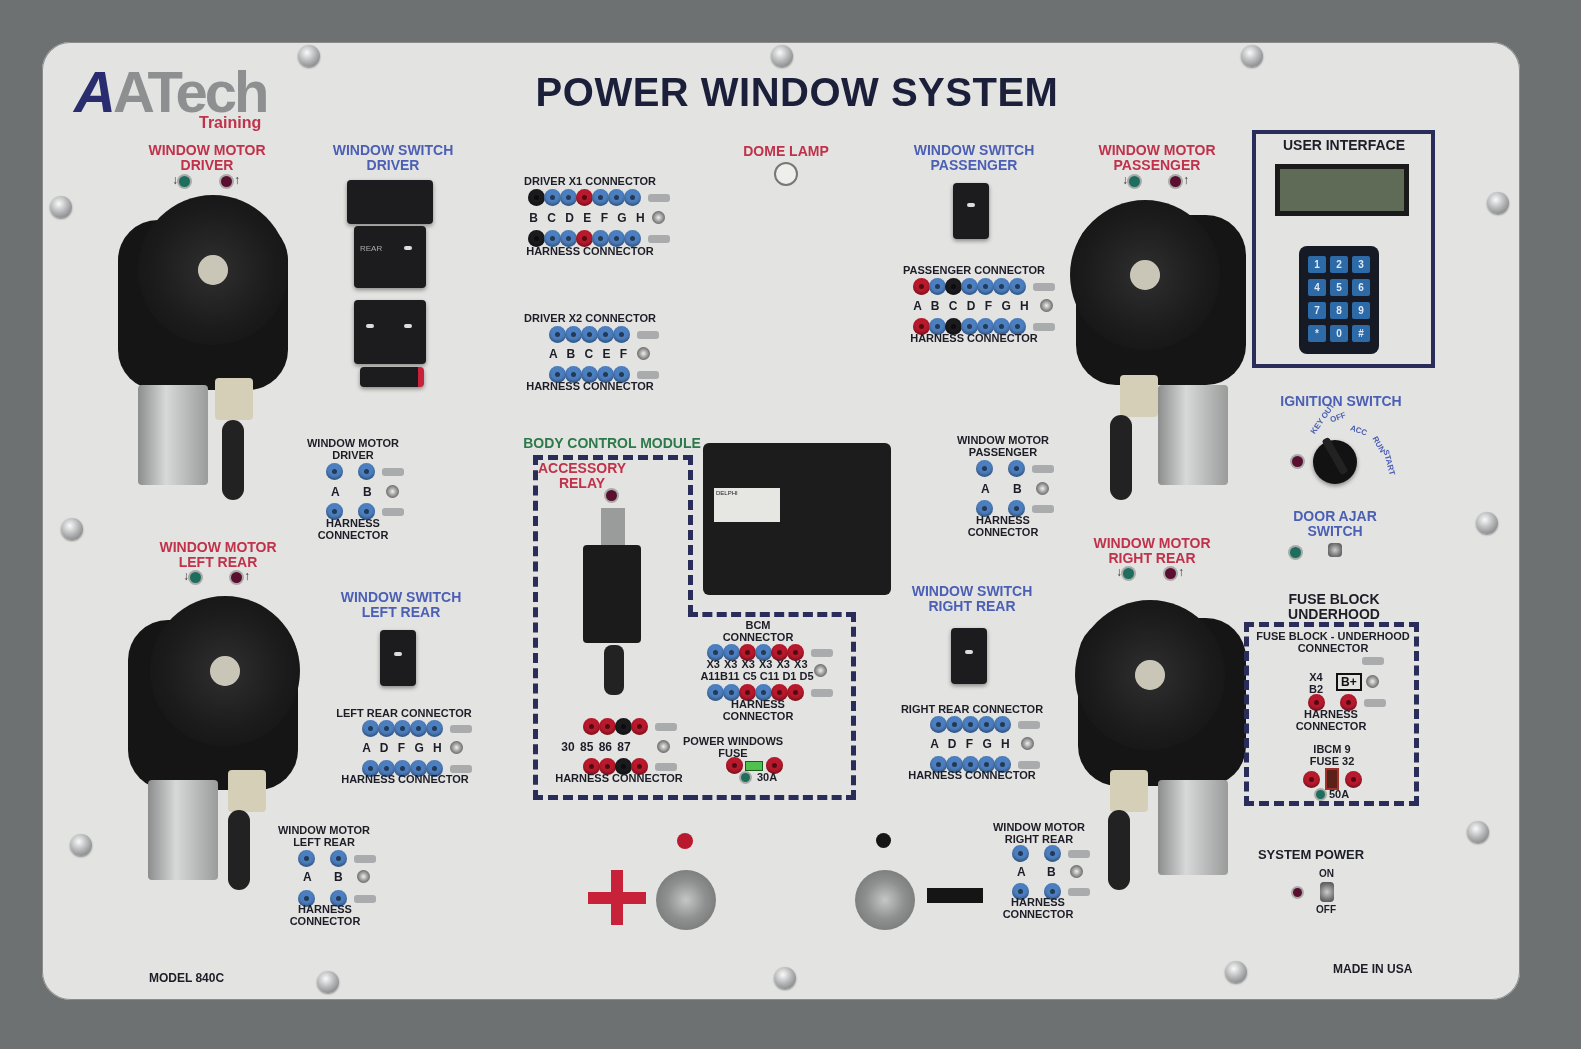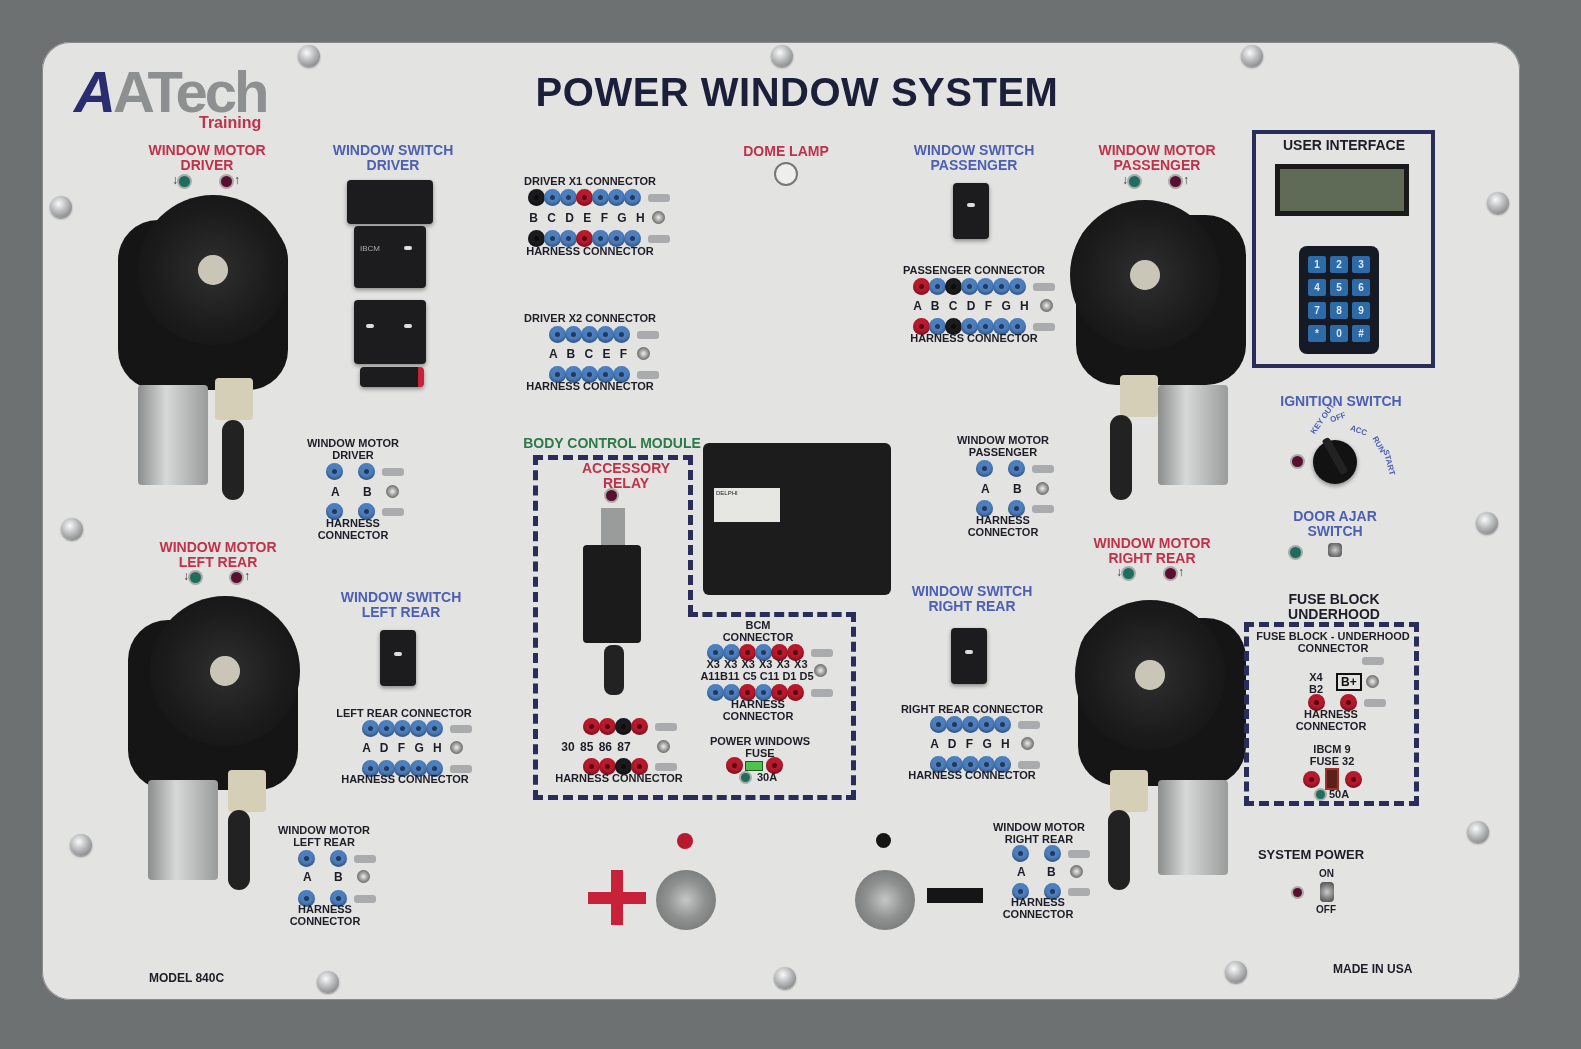--- a/index.html
+++ b/index.html
@@ -99,21 +99,21 @@
   <div class="plugwhite" style="left:215px;top:378px;width:38px;height:42px"></div>
   <div class="cable" style="left:222px;top:420px;width:22px;height:80px"></div>
 </div>
 
 <div class="lbl blue big" style="left:393px;top:143px">
     <div>WINDOW SWITCH</div>
     <div>DRIVER</div>
   </div>
 <div class="switch-dark" style="left:347px;top:180px;width:86px;height:44px"></div>
 <div class="switch-dark" style="left:354px;top:226px;width:72px;height:62px">
-  <span class="abs" style="left:6px;top:18px;font-size:8px;color:#aaa;">IBCM</span>
+  <span class="abs" style="left:6px;top:18px;font-size:8px;color:#aaa;">REAR</span>
   <div class="switch-dot" style="left:50px;top:20px"></div>
 </div>
 <div class="switch-dark" style="left:354px;top:300px;width:72px;height:64px">
   <div class="switch-dot" style="left:12px;top:24px"></div>
   <div class="switch-dot" style="left:50px;top:24px"></div>
 </div>
 <div class="switch-dark" style="left:360px;top:367px;width:64px;height:20px;border-right:6px solid #c8223a"></div>
 
 <div class="lbl dark sm" style="left:590px;top:176px">DRIVER X1 CONNECTOR</div>
 <div class="jackrow" style="left:528px;top:189px">
@@ -271,21 +271,21 @@
     <div>HARNESS</div>
     <div>CONNECTOR</div>
   </div>
 
 <div class="lbl green big" style="left:612px;top:436px">BODY CONTROL MODULE</div>
 <div class="dash-box" style="left:533px;top:455px;width:160px;height:345px;border-right:none;border-bottom:none"></div>
 <div class="dash-box" style="left:688px;top:455px;width:5px;height:160px;border-left:none;border-top:none;border-bottom:none"></div>
 <div class="dash-box" style="left:688px;top:612px;width:168px;height:188px;border-left:none"></div>
 <div class="dash-box" style="left:533px;top:795px;width:160px;height:5px;border-top:none;border-left:none;border-right:none"></div>
 
-<div class="lbl red big" style="left:626px;top:461px">
+<div class="lbl red big" style="left:582px;top:461px">
     <div>ACCESSORY</div>
     <div>RELAY</div>
   </div>
 <div class="led led-red" style="left:606px;top:490px"></div>
 <div class="relay-bracket"></div>
 <div class="relay"></div>
 <div class="abs" style="left:604px;top:645px;width:20px;height:50px;background:#222;border-radius:8px"></div>
 <div class="jackrow" style="left:583px;top:718px">
   <span class="jack j-red"></span>
     <span class="jack j-red"></span>
@@ -329,21 +329,21 @@
     <span class="jack j-red"></span>
     <span class="jack j-blue"></span>
     <span class="jack j-red"></span>
     <span class="jack j-red"></span>
     <span class="plug"></span>
 </div>
 <div class="lbl dark sm" style="left:758px;top:699px">
     <div>HARNESS</div>
     <div>CONNECTOR</div>
   </div>
-<div class="lbl dark sm" style="left:760px;top:736px">
+<div class="lbl dark sm" style="left:733px;top:736px">
     <div>POWER WINDOWS</div>
     <div>FUSE</div>
   </div>
 <div class="jackrow" style="left:726px;top:757px">
   <span class="jack j-red"></span>
   <span class="fuse-green" style="position:relative;margin:0 3px"></span>
   <span class="jack j-red"></span>
 </div>
 <div class="led led-green" style="left:741px;top:773px;width:9px;height:9px"></div>
 <span class="abs dark" style="left:757px;top:771px;font-size:11px;font-weight:bold">30A</span>

